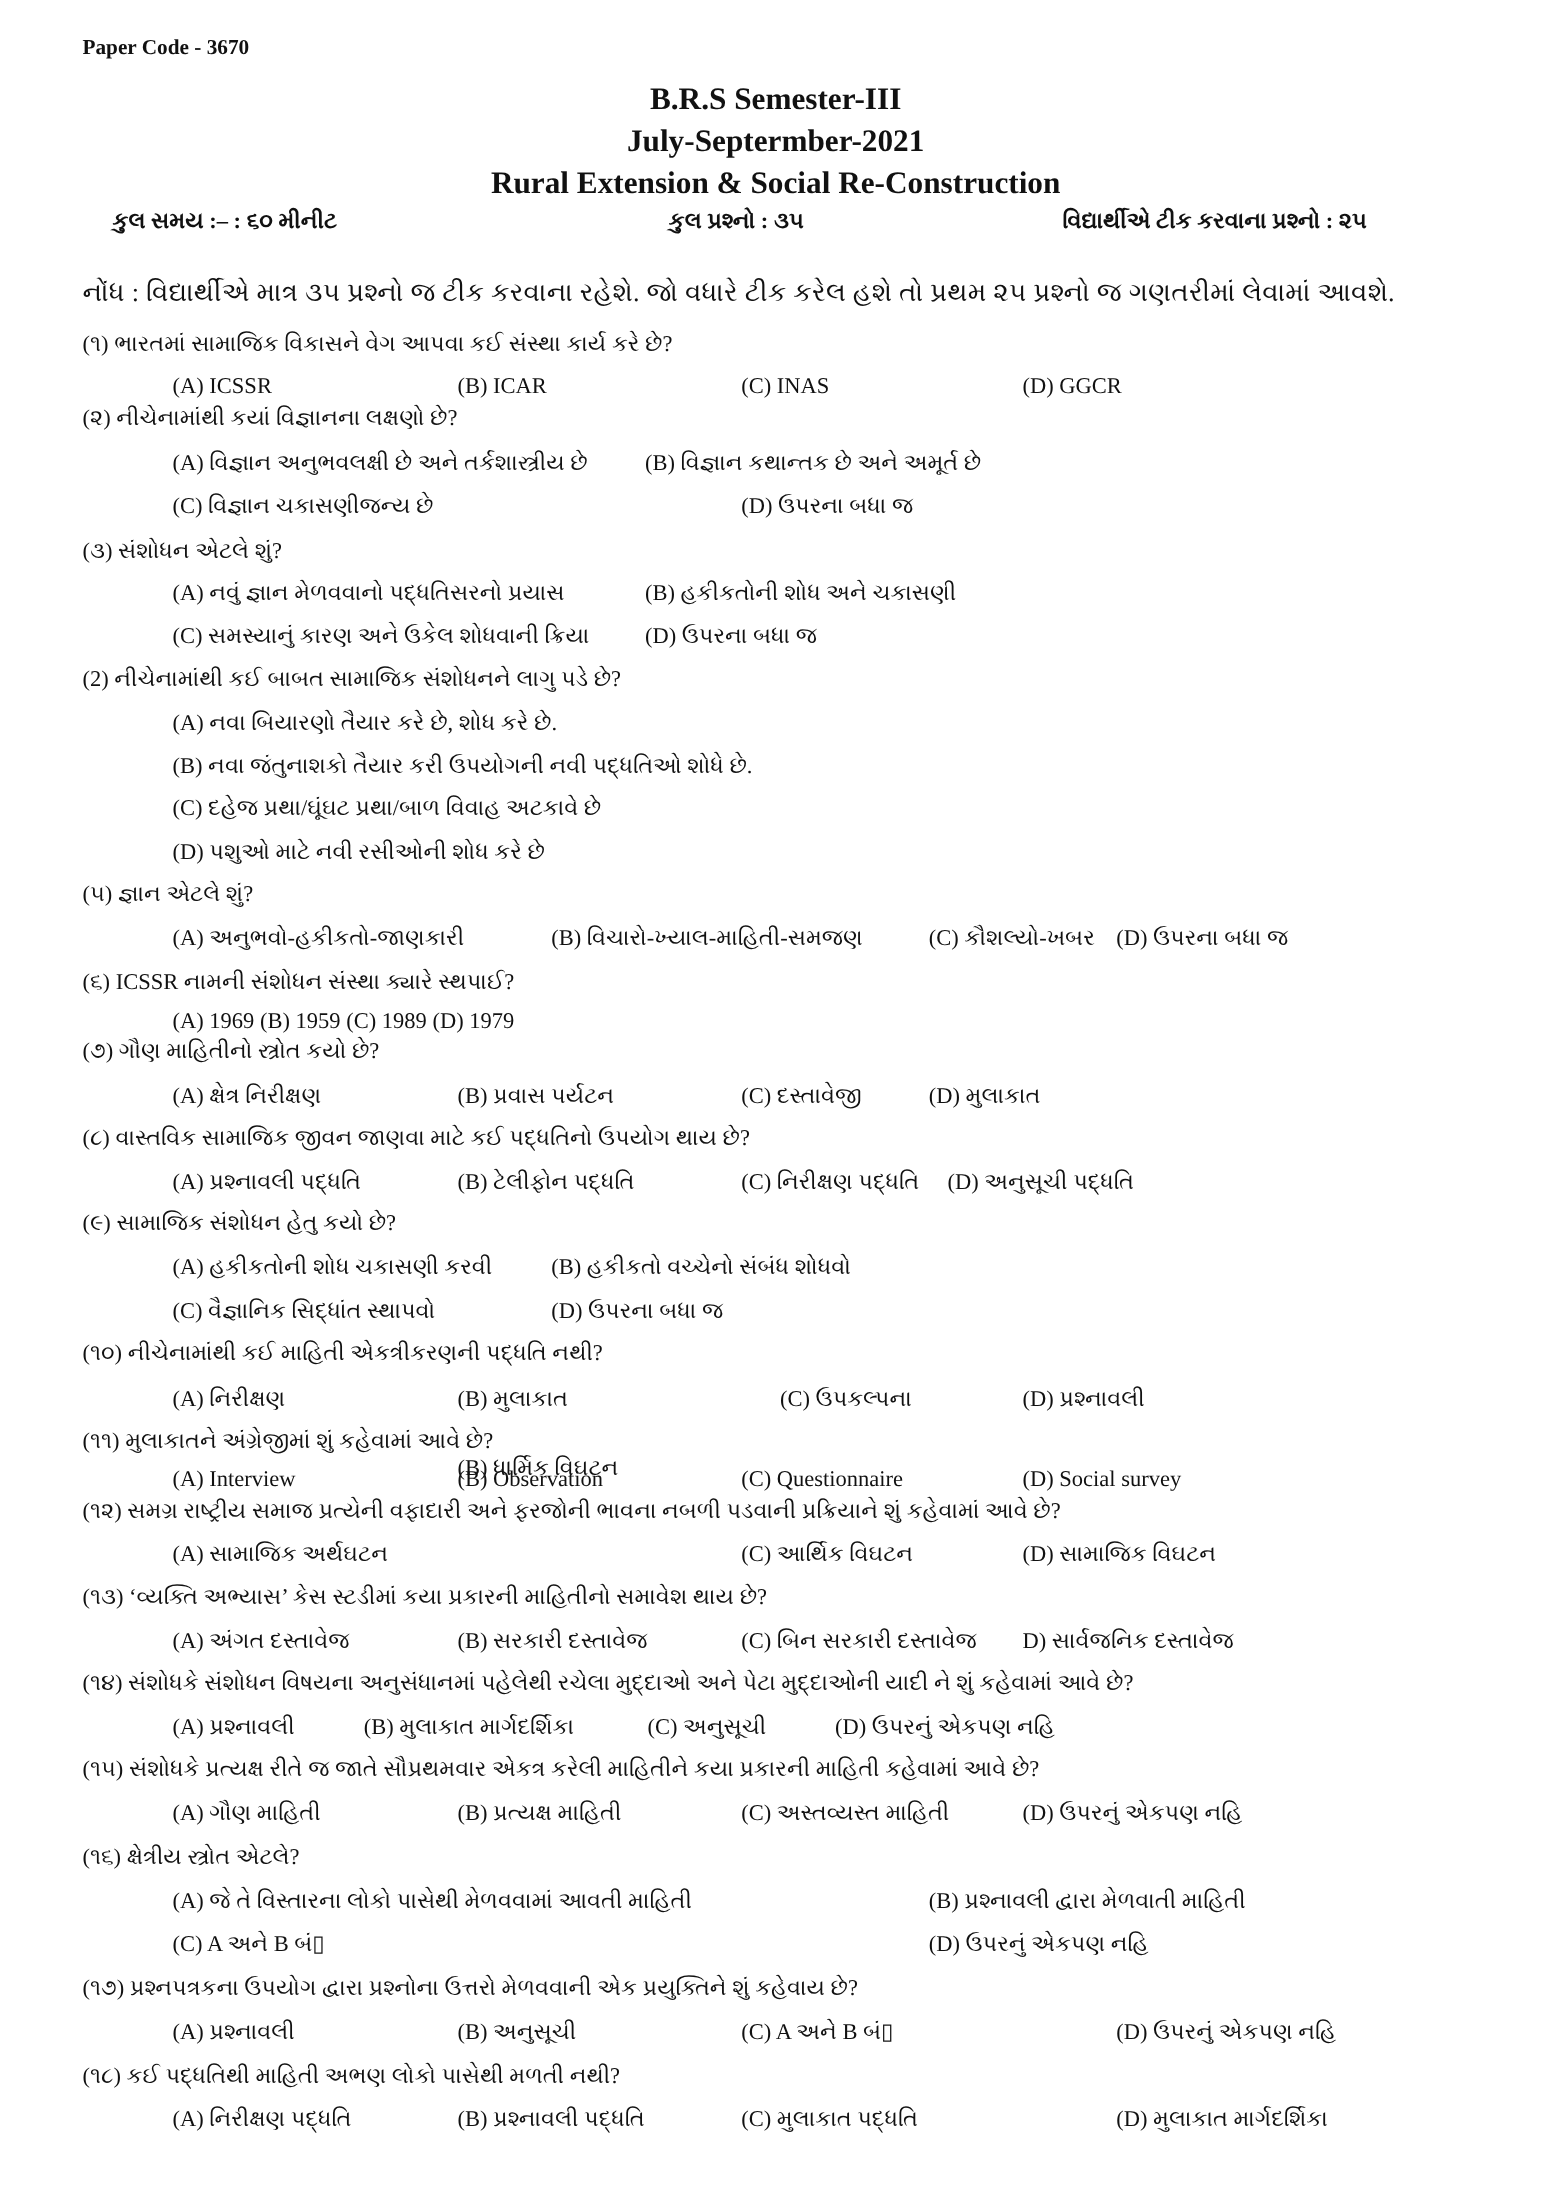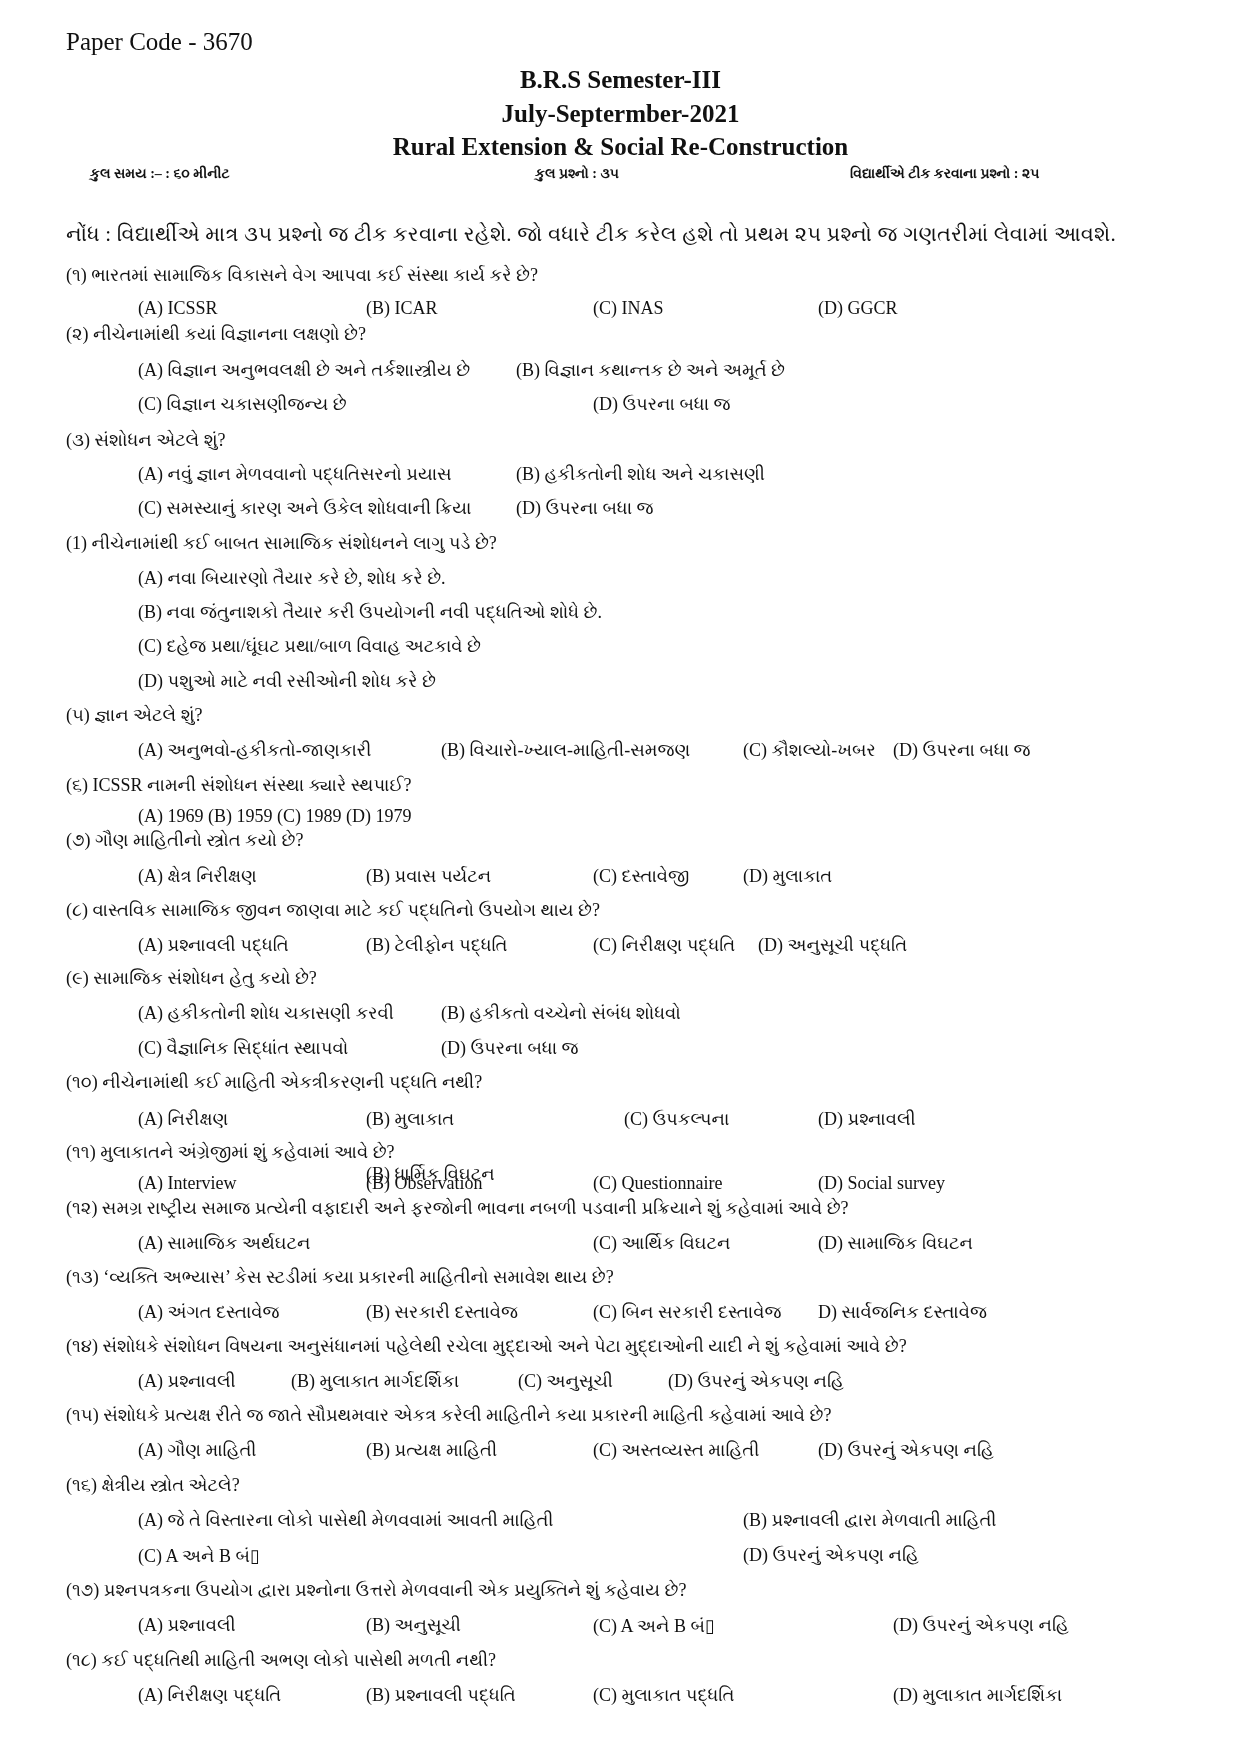--- a/index.html
+++ b/index.html
@@ -2,27 +2,27 @@
 <html><head>
 <meta charset="utf-8">
 <style>
   html, body { margin: 0; padding: 0; background: #ffffff; }
   body {
     width: 1241px; height: 1755px; position: relative; overflow: hidden;
     font-family: "Liberation Serif", "DejaVu Serif", serif; color: #111;
   }
   .paper-code {
     position: absolute; left: 66px; top: 28px;
-    font-size: 25px; font-weight: normal;
+    font-size: 17px; font-weight: bold;
   }
   .center-title {
     position: absolute; left: 0; width: 1241px; text-align: center;
     font-weight: bold; font-size: 25px;
   }
-  .meta-row { position: absolute; top: 166px; font-size: 14px; font-weight: bold; }
+  .meta-row { position: absolute; top: 166px; font-size: 18px; font-weight: bold; }
   .note {
     position: absolute; left: 66px; top: 222px; font-size: 21px; font-weight: normal;
     white-space: nowrap; letter-spacing: 0.2px;
   }
   .q {
     position: absolute; left: 66px; font-size: 18px; white-space: nowrap;
   }
   .opt {
     position: absolute; font-size: 18px; white-space: nowrap;
   }
@@ -52,21 +52,21 @@
 <div class="opt" style="left:516px;top:360px;">(B) વિજ્ઞાન કથાન્તક છે અને અમૂર્ત છે</div>
 <div class="opt" style="left:138px;top:394px;">(C) વિજ્ઞાન ચકાસણીજન્ય છે</div>
 <div class="opt" style="left:593px;top:394px;">(D) ઉપરના બધા જ</div>
 
 <div class="q" style="top:430px;">(૩) સંશોધન એટલે શું?</div>
 <div class="opt" style="left:138px;top:464px;">(A) નવું જ્ઞાન મેળવવાનો પદ્ધતિસરનો પ્રયાસ</div>
 <div class="opt" style="left:516px;top:464px;">(B) હકીકતોની શોધ અને ચકાસણી</div>
 <div class="opt" style="left:138px;top:498px;">(C) સમસ્યાનું કારણ અને ઉકેલ શોધવાની ક્રિયા</div>
 <div class="opt" style="left:516px;top:498px;">(D) ઉપરના બધા જ</div>
 
-<div class="q" style="top:533px;">(1) નીચેનામાંથી કઈ બાબત સામાજિક સંશોધનને લાગુ પડે છે?</div>
+<div class="q" style="top:533px;">(2) નીચેનામાંથી કઈ બાબત સામાજિક સંશોધનને લાગુ પડે છે?</div>
 <div class="opt" style="left:138px;top:568px;">(A) નવા બિયારણો તૈયાર કરે છે, શોધ કરે છે.</div>
 <div class="opt" style="left:138px;top:602px;">(B) નવા જંતુનાશકો તૈયાર કરી ઉપયોગની નવી પદ્ધતિઓ શોધે છે.</div>
 <div class="opt" style="left:138px;top:636px;">(C) દહેજ પ્રથા/ઘૂંઘટ પ્રથા/બાળ વિવાહ અટકાવે છે</div>
 <div class="opt" style="left:138px;top:671px;">(D) પશુઓ માટે નવી રસીઓની શોધ કરે છે</div>
 
 <div class="q" style="top:705px;">(૫) જ્ઞાન એટલે શું?</div>
 <div class="opt" style="left:138px;top:740px;">(A) અનુભવો-હકીકતો-જાણકારી</div>
 <div class="opt" style="left:441px;top:740px;">(B) વિચારો-ખ્યાલ-માહિતી-સમજણ</div>
 <div class="opt" style="left:743px;top:740px;">(C) કૌશલ્યો-ખબર</div>
 <div class="opt" style="left:893px;top:740px;">(D) ઉપરના બધા જ</div>

